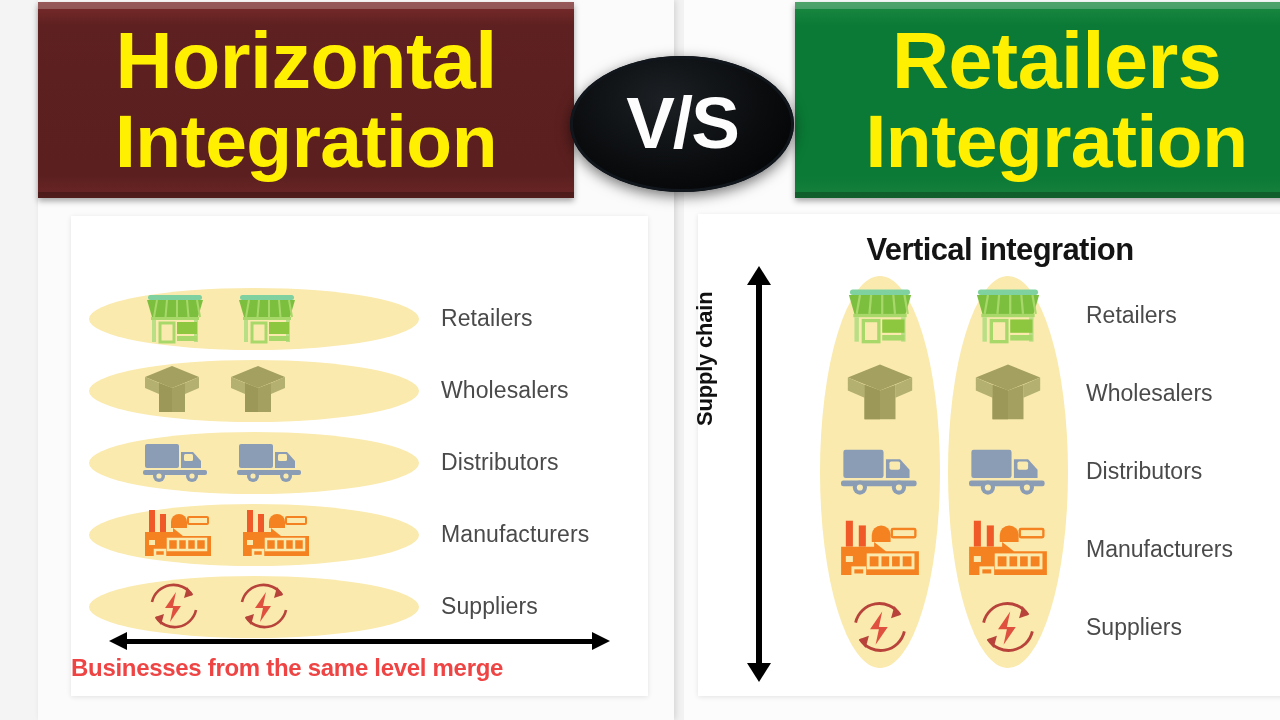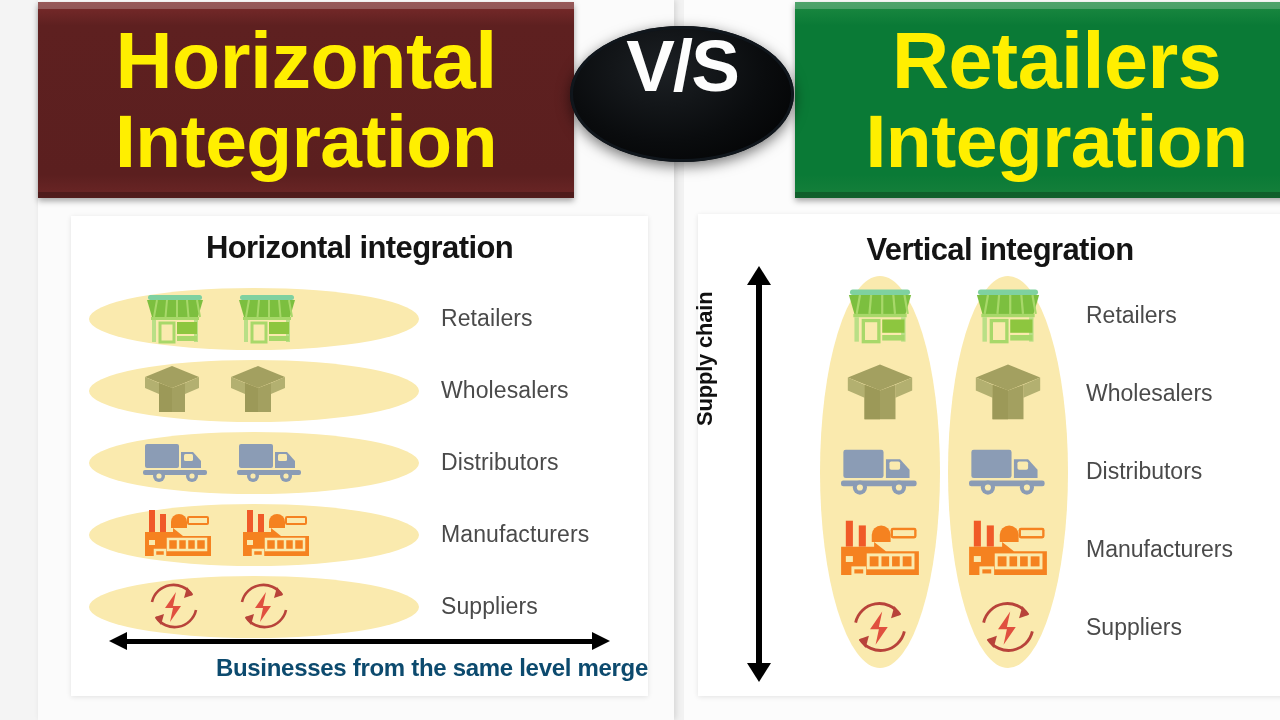--- a/index.html
+++ b/index.html
@@ -52,25 +52,25 @@
     content:"";position:absolute;left:0;right:0;top:0;height:7px;
     background:rgba(255,255,255,.22);
   }
   .banner::after{
     content:"";position:absolute;left:0;right:0;bottom:0;height:6px;
     background:rgba(0,0,0,.25);
   }
 
   
   #vs-badge{
-    position:absolute;left:532px;top:26px;width:224px;height:136px;
+    position:absolute;left:532px;top:56px;width:224px;height:136px;
     border-radius:50%;
     background:radial-gradient(ellipse at 42% 32%,#1c2024 0%,#0a0c0e 55%,#000 100%);
     box-shadow:0 4px 14px rgba(0,0,0,.55), inset 0 0 0 3px #10161c;
-    display:flex;justify-content:center;
+    display:flex;align-items:center;justify-content:center;
     z-index:8;
   }
   #vs-badge .vs-text{
     color:#fdfdfd;font-size:73px;font-weight:bold;letter-spacing:-2px;
     font-family:"Liberation Sans", sans-serif;
     transform:translateY(-2px);
   }
 
   
   .card{
@@ -113,21 +113,21 @@
   #bottom-arrow .bar{
     position:absolute;left:16px;right:16px;top:7px;height:5px;background:#000;
   }
   #bottom-arrow .ah{
     position:absolute;top:0;width:0;height:0;
     border-top:9px solid transparent;border-bottom:9px solid transparent;
   }
   #bottom-arrow .ah.l{left:0;border-right:18px solid #000;}
   #bottom-arrow .ah.r{right:0;border-left:18px solid #000;}
   #bottom-caption{
-    text-align:right;font-size:24px;font-weight:bold;color:#0c4a6e;
+    text-align:left;font-size:24px;font-weight:bold;color:#ef4444;
     margin-top:4px;letter-spacing:-.3px;
   }
 
   
   #vert-body{position:absolute;left:0;top:62px;width:100%;height:392px;}
 
   
   #supply-arrow{
     position:absolute;left:58px;top:8px;width:6px;height:380px;background:#000;
   }
@@ -185,21 +185,20 @@
   <div class="banner" id="banner-right">
     <span class="l1">Retailers</span>
     <span class="l2">Integration</span>
   </div>
 
   <div id="vs-badge">
     <span class="vs-text">V/S</span>
   </div>
 
   <div class="card" id="card-left">
-    <div class="diagram-title" id="title-left">Horizontal integration</div>
 
     <div id="rows-left">
 
       <div class="hrow">
         <div class="ellipse"></div>
         <div class="icons">
           <svg class="ico" width="64" height="54" viewBox="0 0 64 54">
             <rect x="5" y="4" width="54" height="5" rx="2.5" fill="#7fd1a0"></rect>
             <path d="M4 9h56l-5 17H9z" fill="#7cbf3f"></path>
             <path d="M14 9l-3 17M24 9l-1.5 17M34 9v17M44 9l1.5 17M54 9l3 17" stroke="#a8d86a" stroke-width="2" fill="none"></path>

